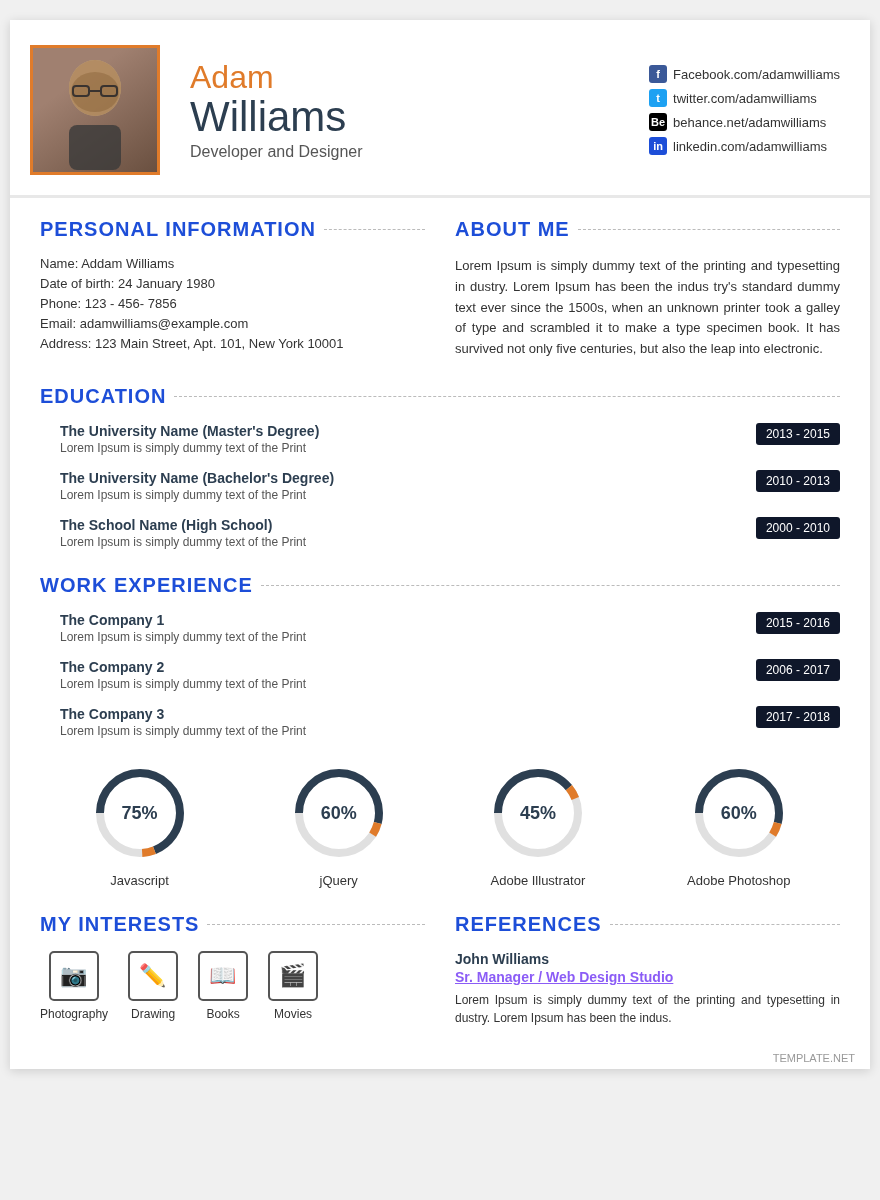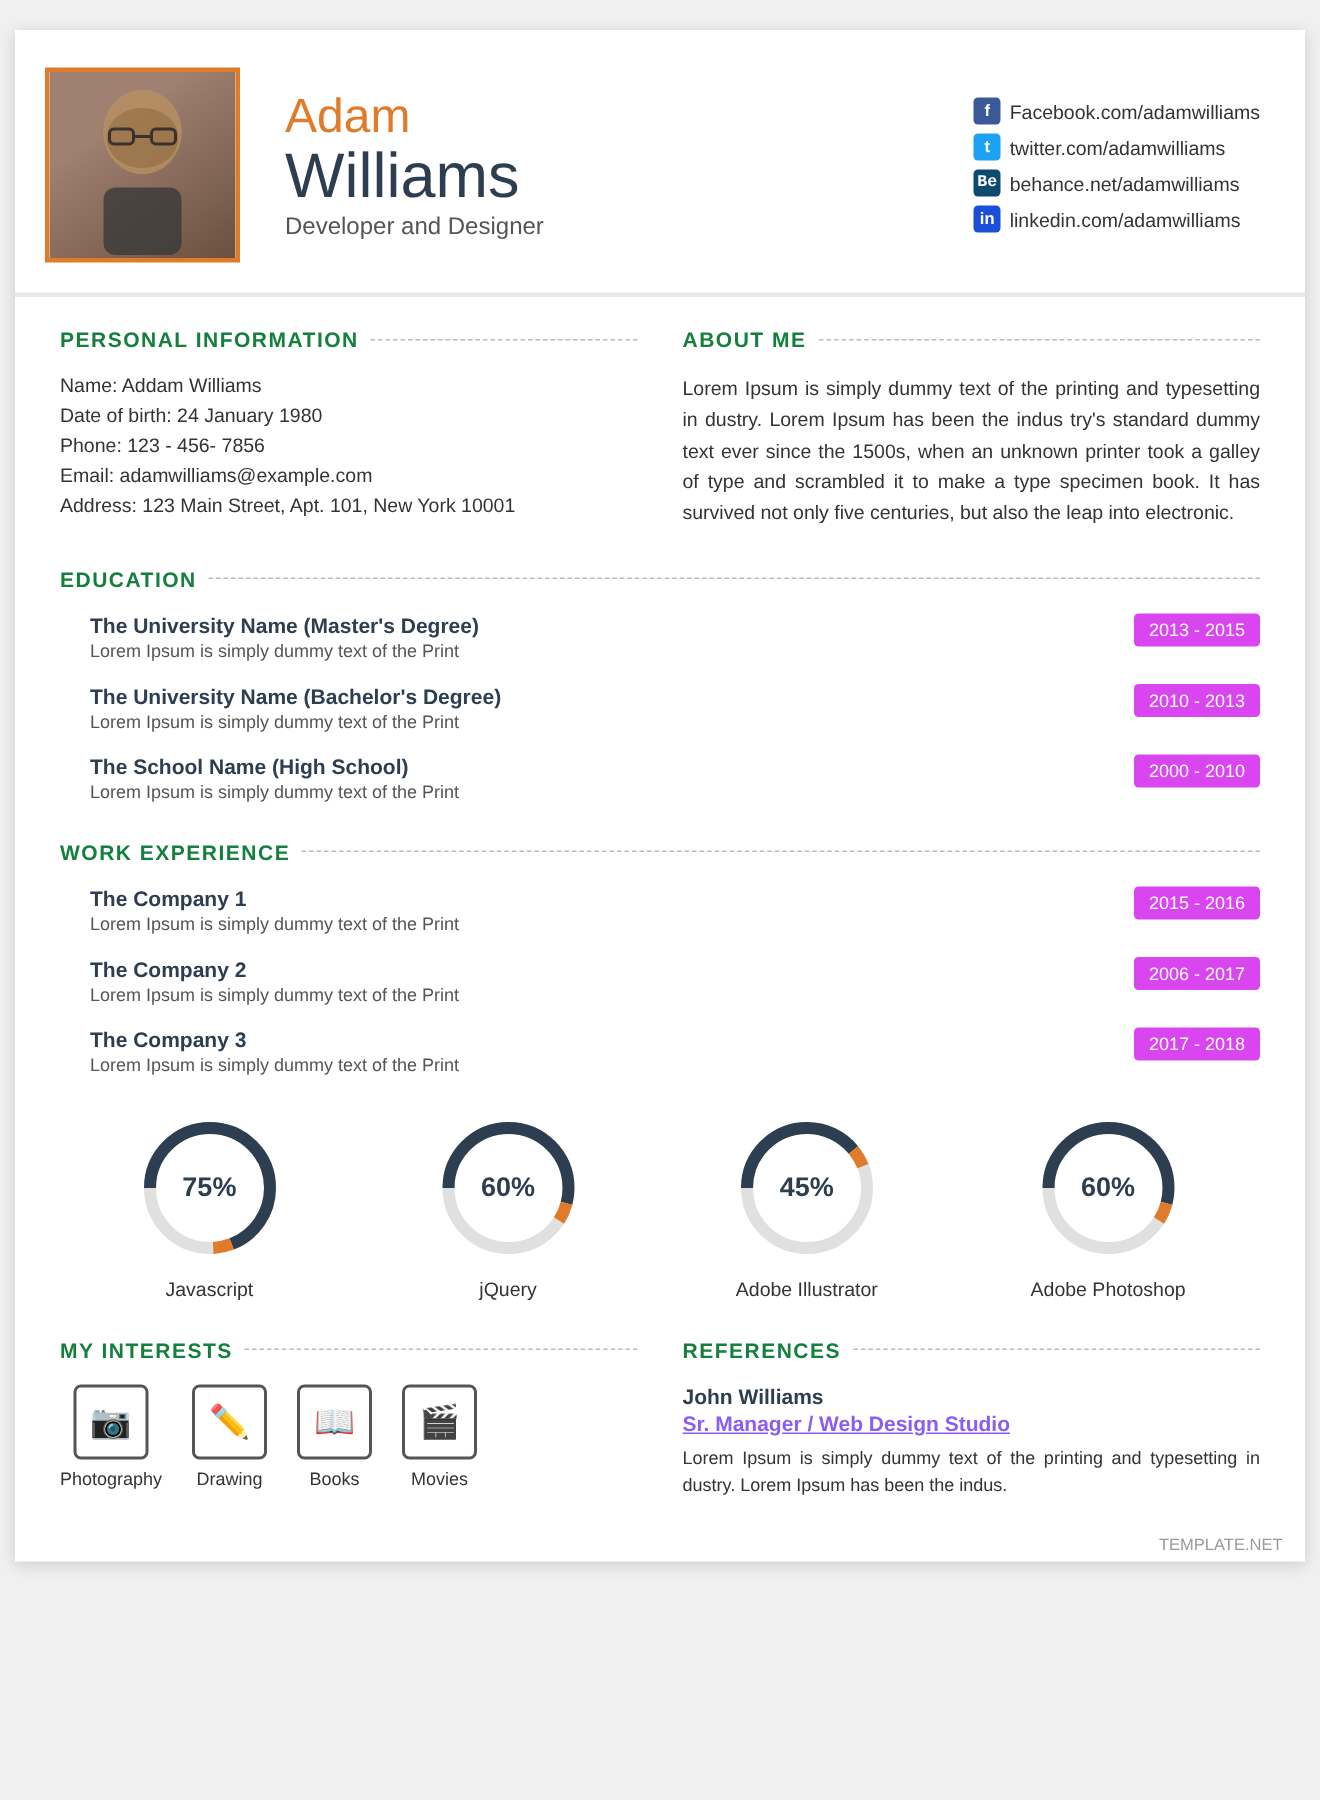--- a/index.html
+++ b/index.html
@@ -88,33 +88,33 @@
       display: flex;
       align-items: center;
       justify-content: center;
       font-size: 11px;
       font-weight: bold;
       color: white;
       flex-shrink: 0;
     }
     .fb { background: #3b5998; }
     .tw { background: #1da1f2; }
-    .be { background: #0c4a6e; font-family: Liberation Mono, monospace; }
+    .be { background: #000000; }
     .li { background: #1d4ed8; }
 
     
     .body {
       padding: 20px 30px;
     }
 
     
     .section-title {
-      font-size: 14px;
+      font-size: 20px;
       font-weight: 700;
-      color: #15803d;
+      color: #1d4ed8;
       letter-spacing: 1px;
       text-transform: uppercase;
       display: flex;
       align-items: center;
       gap: 8px;
       margin-bottom: 15px;
     }
     .section-title::after {
       content: '';
       flex: 1;
@@ -162,21 +162,21 @@
       font-size: 14px;
       font-weight: 700;
       color: #2c3e50;
     }
     .entry-content p {
       font-size: 12px;
       color: #555;
       margin-top: 2px;
     }
     .date-badge {
-      background: #d946ef;
+      background: #0f172a;
       color: #fff;
       font-size: 12px;
       padding: 4px 10px;
       border-radius: 3px;
       white-space: nowrap;
       flex-shrink: 0;
     }
 
     
     .skills-row {

